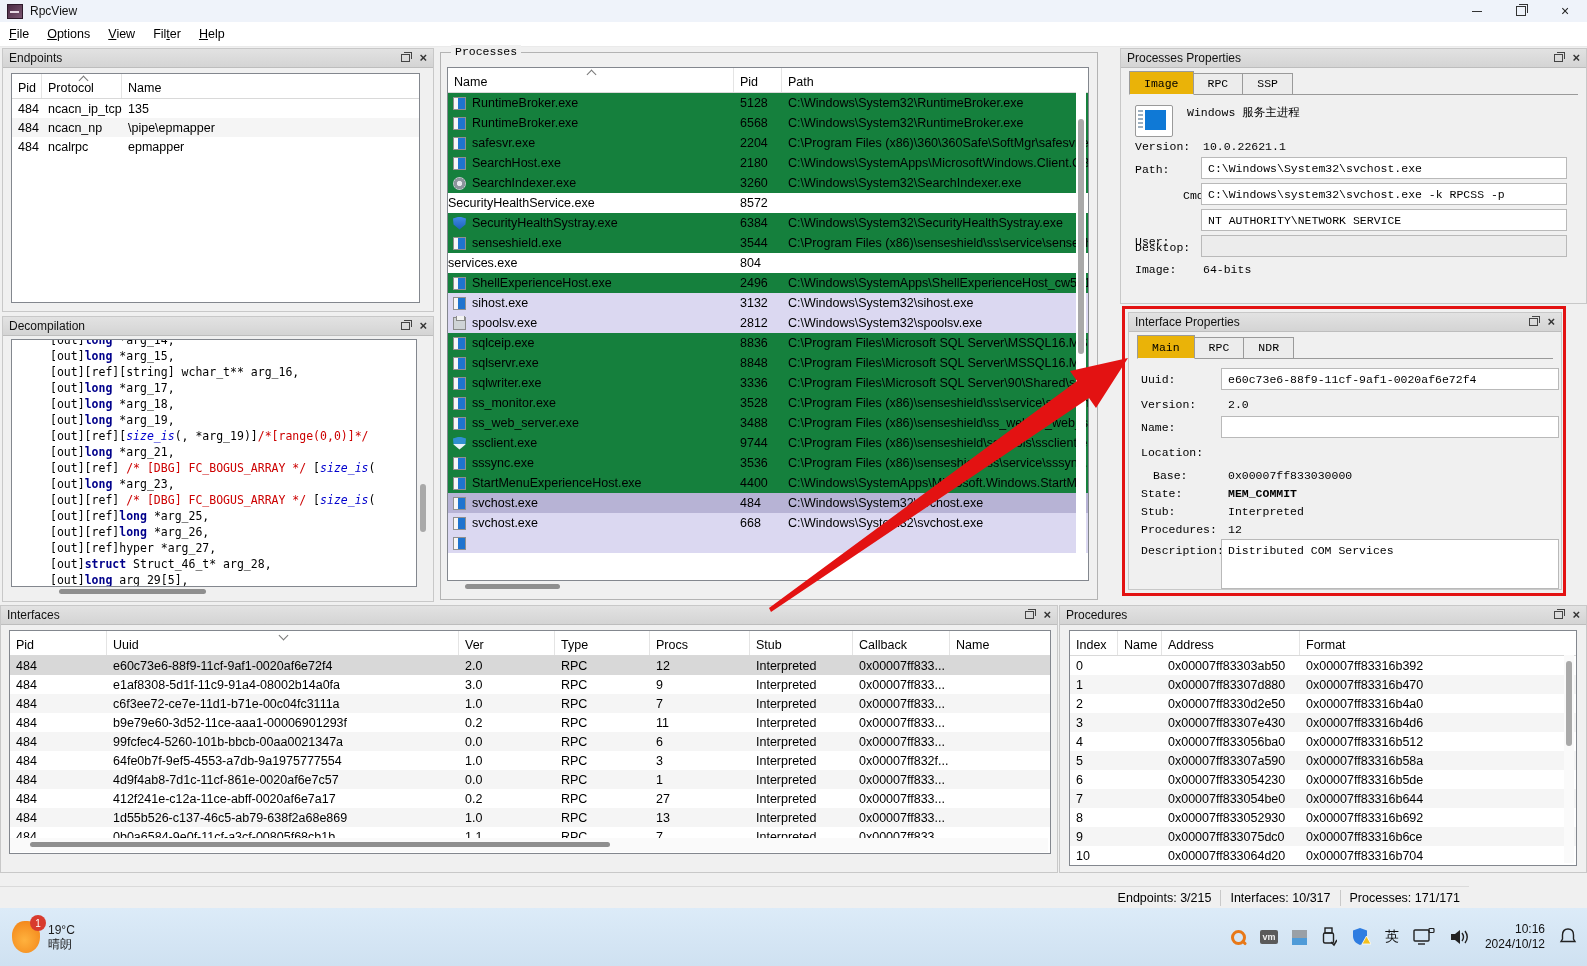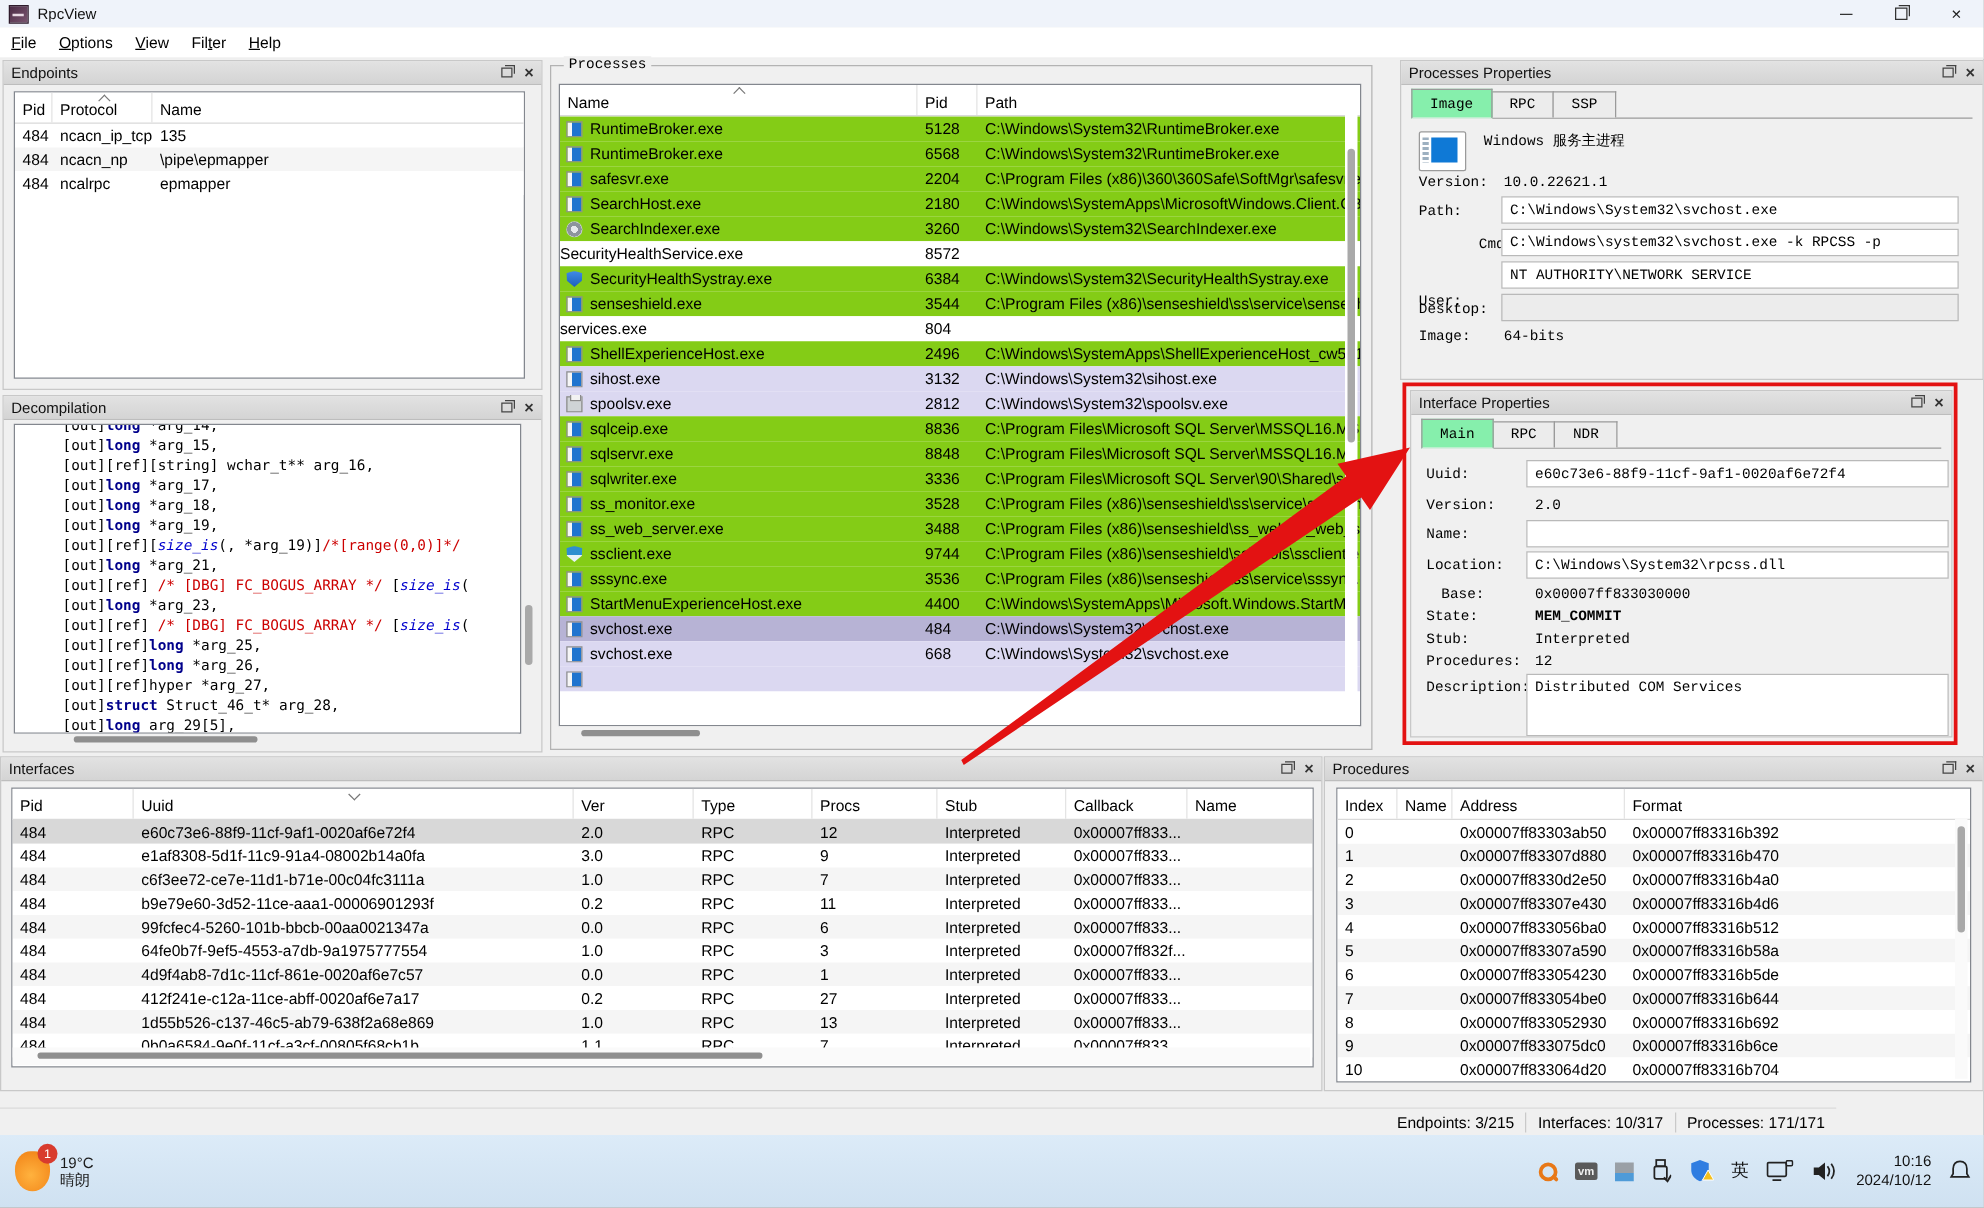--- a/index.html
+++ b/index.html
@@ -35,21 +35,21 @@
   
   .tbl{position:absolute;background:#fff;border:1px solid #83878e;overflow:hidden;}
   .thead{display:grid;height:24px;border-bottom:1px solid #d9d9d9;position:relative;background:#fff;}
   .th{display:flex;align-items:flex-end;padding:0 0 3px 6px;font-size:12.5px;color:#000;border-right:1px solid #e4e4e4;overflow:hidden;white-space:nowrap;}
   .trow{display:grid;align-items:center;font-size:12.5px;color:#000;white-space:nowrap;}
   .cell{overflow:hidden;white-space:nowrap;padding-left:6px;}
   .caret{position:absolute;top:3px;width:6px;height:6px;border-top:1px solid #777;border-left:1px solid #777;}
   .caret.up{transform:rotate(45deg);}
   .caret.down{transform:rotate(225deg);top:1px;}
   .bg-w{background:#ffffff;} .bg-a{background:#f5f5f5;}
-  .bg-y{background:#84cc16;} .bg-l{background:#dbd8f1;}
+  .bg-y{background:#15803d;} .bg-l{background:#dbd8f1;}
   .bg-sel{background:#b7b3d5;} .bg-isel{background:#d8d8d8;}
 
   
   .picon{width:13px;height:13px;flex:0 0 13px;margin:0 6px 0 5px;display:inline-block;box-sizing:border-box;}
   .name-cell{display:flex;align-items:center;padding-left:0;}
   .i-app{background:linear-gradient(90deg,#f6f6f6 0 4px,#1f74cf 4px);border:1px solid #8f8f8f;}
   .i-gear{background:radial-gradient(circle at 50% 50%,#e7e9ec 0 30%,#8d949c 31% 62%,#c2c7cd 63% 80%,transparent 81%);border-radius:50%;}
   .i-shield{background:linear-gradient(180deg,#3f8ae6,#1b5fb8);clip-path:polygon(50% 0,100% 16%,96% 62%,50% 100%,4% 62%,0 16%);}
   .i-shield2{background:linear-gradient(180deg,#2f8fd0 0 55%,#e8f2fa 55%);clip-path:polygon(50% 0,100% 16%,96% 62%,50% 100%,4% 62%,0 16%);}
   .i-printer{background:#cfd3d6;border:1px solid #8a8a8a;position:relative;}
@@ -65,21 +65,21 @@
   .code-wrap{position:absolute;background:#fff;border:1px solid #83878e;overflow:hidden;}
   .code-inner{margin-top:-8px;padding-left:38px;font-family:"DejaVu Sans Mono",monospace;font-size:11.5px;}
   .code-line{height:16px;line-height:16px;white-space:nowrap;}
   .c-p{color:#000;} .c-kw{color:#00008b;font-weight:bold;} .c-it{color:#0000cd;font-style:italic;} .c-red{color:#cc0000;}
 
   
   .groupbox{position:absolute;border:1px solid #b3b3b3;}
   .groupbox-label{position:absolute;top:-8px;left:10px;background:#f0f0f0;padding:0 4px;font-family:"Liberation Mono",monospace;font-size:11.5px;color:#000;}
   .tabbar{position:absolute;display:flex;align-items:flex-end;height:23px;border-bottom:1px solid #9a9a9a;left:8px;right:8px;}
   .tab{font-family:"Liberation Mono",monospace;font-size:11.5px;padding:3px 14px 4px 14px;border:1px solid #9a9a9a;border-bottom:none;background:#ececec;color:#000;margin-right:-1px;}
-  .tab-active{background:#86efac;position:relative;top:1px;padding-top:5px;border-bottom:1px solid #f0f0f0;}
+  .tab-active{background:#eab308;position:relative;top:1px;padding-top:5px;border-bottom:1px solid #f0f0f0;}
   .field-label{position:absolute;font-family:"Liberation Mono",monospace;font-size:11.5px;color:#000;}
   .field-box{position:absolute;height:20px;background:#fff;border:1px solid #b9b9b9;display:flex;align-items:center;padding-left:6px;font-family:"Liberation Mono",monospace;font-size:11.5px;overflow:hidden;white-space:nowrap;}
   .field-box.gray{background:#ececec;}
   .field-plain{position:absolute;font-family:"Liberation Mono",monospace;font-size:11.5px;color:#000;white-space:nowrap;}
   .big-app-icon{position:absolute;width:36px;height:30px;background:#fff;border:1px solid #9a9a9a;border-radius:2px;}
   .big-app-icon::before{content:"";position:absolute;left:9px;top:4px;right:6px;bottom:6px;background:#0f79d6;}
   .big-app-icon::after{content:"";position:absolute;left:2px;top:4px;width:5px;bottom:6px;background:repeating-linear-gradient(#9db0c0 0 2px,#fff 2px 4px);}
 
   
   .red-rect{position:absolute;border:3px solid #e31212;background:transparent;pointer-events:none;}
@@ -494,21 +494,20 @@
 
         <div class="tab tab-inactive">NDR</div>
       </div>
     <div class="field-label" style="left:12px;top:60px;">Uuid:</div>
     <div class="field-box" style="left:92px;top:55px;width:330px;">e60c73e6-88f9-11cf-9af1-0020af6e72f4</div>
     <div class="field-label" style="left:12px;top:85px;">Version:</div>
     <div class="field-plain" style="left:99px;top:85px;">2.0</div>
     <div class="field-label" style="left:12px;top:108px;text-align:right;">Name:</div>
     <div class="field-box" style="left:92px;top:103px;width:330px;"></div>
     <div class="field-label" style="left:12px;top:133px;">Location:</div>
-    <div class="field-box" style="left:92px;top:128px;width:330px;">C:\Windows\System32\rpcss.dll</div>
     <div class="field-label" style="left:24px;top:156px;">Base:</div>
     <div class="field-plain" style="left:99px;top:156px;">0x00007ff833030000</div>
     <div class="field-label" style="left:12px;top:174px;">State:</div>
     <div class="field-plain" style="left:99px;top:174px;font-weight:bold;">MEM_COMMIT</div>
     <div class="field-label" style="left:12px;top:192px;">Stub:</div>
     <div class="field-plain" style="left:99px;top:192px;">Interpreted</div>
     <div class="field-label" style="left:12px;top:210px;">Procedures:</div>
     <div class="field-plain" style="left:99px;top:210px;">12</div>
     <div class="field-label" style="left:12px;top:231px;">Description:</div>
     <div class="field-box" style="left:92px;top:226px;width:330px;height:44px;align-items:flex-start;padding-top:4px;">Distributed COM Services</div>

